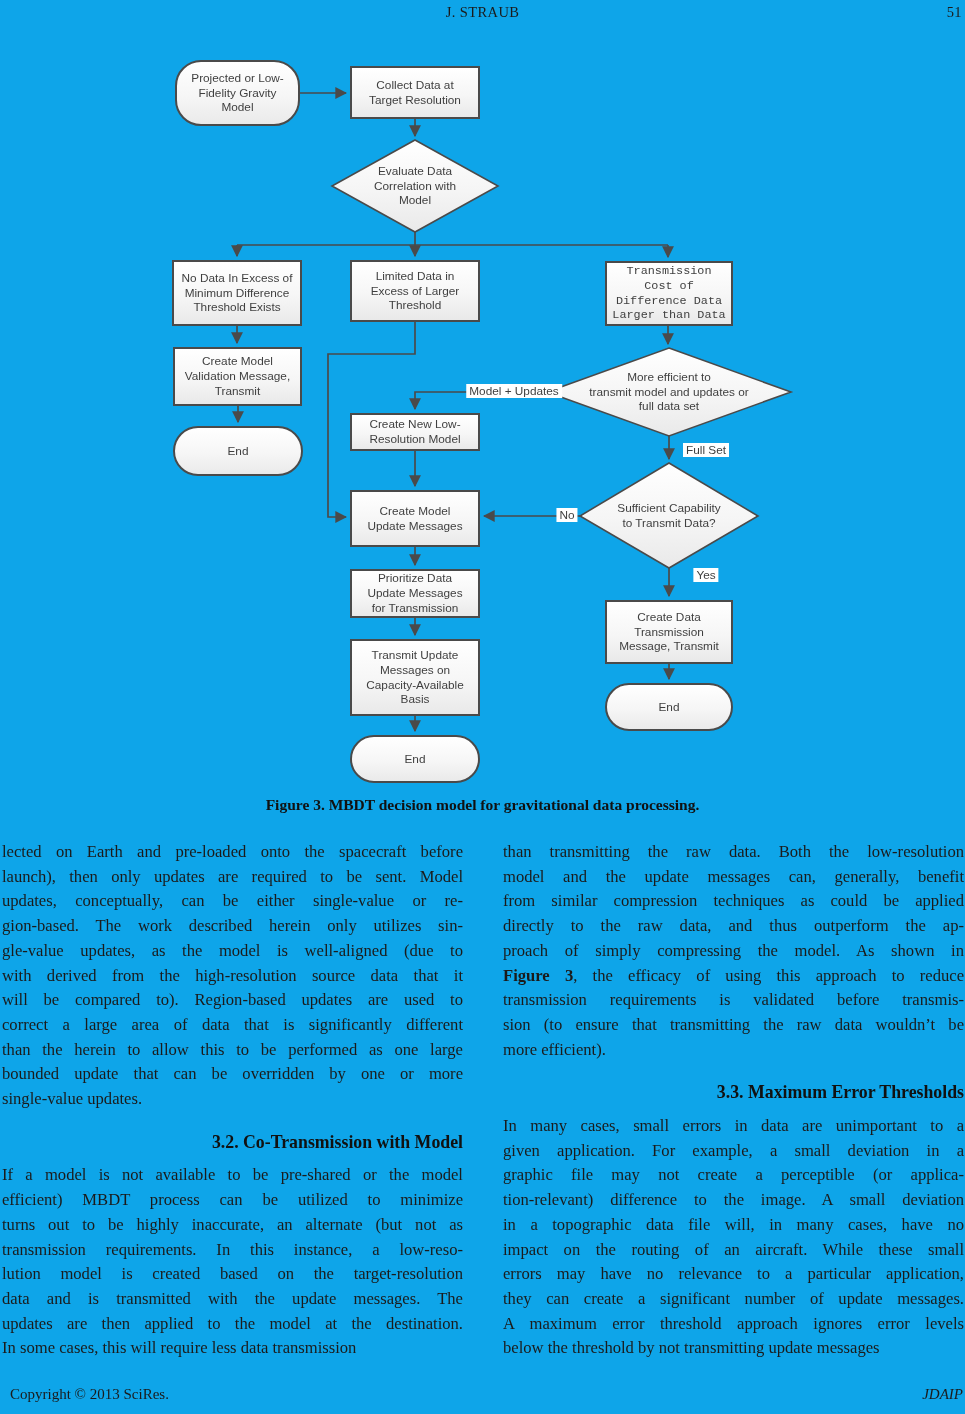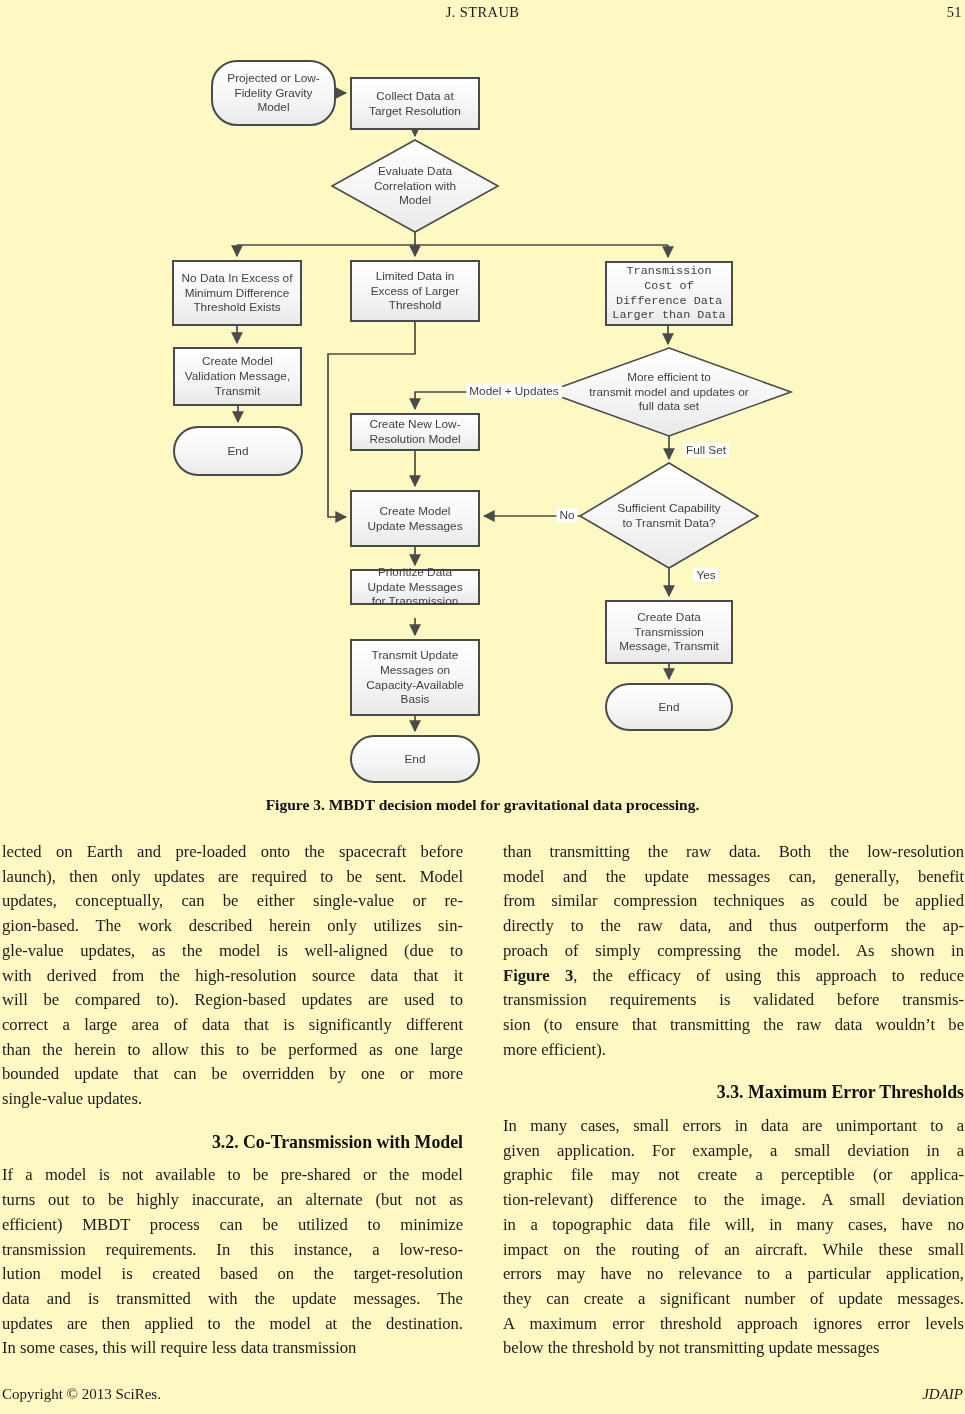--- a/index.html
+++ b/index.html
@@ -1,16 +1,16 @@
 <!DOCTYPE html>
 <html><head>
 <meta charset="utf-8">
 <style>
   html,body{margin:0;padding:0;background:#ffffff;}
-  .page{position:relative;width:965px;height:1414px;background:#fef9c3;overflow:hidden;
+  .page{position:relative;width:965px;height:1414px;background:#0ea5e9;overflow:hidden;
         font-family:"Liberation Serif",serif;color:#1b1b1b;}
 
   
   .running-head{position:absolute;top:4px;left:0;width:100%;height:22px;
                 font-size:14.5px;letter-spacing:0.4px;}
   .running-author{position:absolute;left:0;width:100%;text-align:center;}
   .page-number{position:absolute;right:3px;top:0;}
 
   
   .figure{position:absolute;left:155px;top:55px;width:660px;height:736px;}
@@ -35,21 +35,21 @@
   .col{position:absolute;top:840px;width:461px;font-size:16.6px;line-height:24.7px;
        color:#1b1b1b;}
   .col-left{left:2px;}
   .col-right{left:503px;}
   .jline{text-align:justify;text-align-last:justify;}
   .jline.last{text-align-last:left;}
   .sec-heading{font-size:17.8px;font-weight:bold;margin:18px 0 9px 0;color:#111;text-align:right;}
 
   
   .footer{position:absolute;top:1386px;left:2px;right:2px;height:22px;font-size:15px;}
-  .copyright{position:absolute;left:0;}
+  .copyright{position:absolute;left:8px;}
   .journal{position:absolute;right:0;font-weight:normal;font-style:italic;}
 </style>
 </head>
 <body>
 
 <div class="page">
 
   <div class="running-head">
     <span class="running-author">J. STRAUB</span>
     <span class="page-number">51</span>
@@ -90,24 +90,24 @@
         <line x1="514" y1="513" x2="514" y2="541" marker-end="url(#arr)"></line>
         <line x1="514" y1="609" x2="514" y2="624" marker-end="url(#arr)"></line>
       </g>
       <g stroke="#4a4a4a" stroke-width="1.6" fill="url(#gfill)">
         <polygon points="260,85 343,131 260,177 177,131"></polygon>
         <polygon points="514,293 636,337 514,381 392,337"></polygon>
         <polygon points="514,408 603,461 514,513 425,461"></polygon>
       </g>
     </svg>
 
-    <div class="node stadium" style="left:20px;top:5px;width:125px;height:66px;margin-left:36px;">Projected or Low-
+    <div class="node stadium" style="left:20px;top:5px;width:125px;height:66px;">Projected or Low-
 Fidelity Gravity
 Model</div>
-    <div class="node rect" style="left:195px;top:22px;width:130px;height:53px;text-align:center;">Collect Data at
+    <div class="node rect" style="left:195px;top:11px;width:130px;height:53px;text-align:center;">Collect Data at
 Target Resolution</div>
     <div class="dtext" style="left:180px;top:106px;width:160px;height:50px;">Evaluate Data
 Correlation with
 Model</div>
 
     <div class="node rect" style="left:17px;top:205px;width:130px;height:66px;">No Data In Excess of
 Minimum Difference
 Threshold Exists</div>
     <div class="node rect" style="left:195px;top:205px;width:130px;height:62px;">Limited Data in
 Excess of Larger
@@ -124,21 +124,21 @@
     <div class="dtext" style="left:399px;top:310px;width:230px;height:54px;">More efficient to
 transmit model and updates or
 full data set</div>
     <div class="node rect" style="left:195px;top:358px;width:130px;height:38px;">Create New Low-
 Resolution Model</div>
     <div class="dtext" style="left:424px;top:434px;width:180px;height:54px;">Sufficient Capability
 to Transmit Data?</div>
 
     <div class="node rect" style="left:195px;top:435px;width:130px;height:57px;">Create Model
 Update Messages</div>
-    <div class="node rect" style="left:195px;top:514px;width:130px;height:36px;">Prioritize Data
+    <div class="node rect" style="left:195px;top:514px;width:130px;height:49px;">Prioritize Data
 Update Messages
 for Transmission</div>
     <div class="node rect" style="left:195px;top:584px;width:130px;height:77px;">Transmit Update
 Messages on
 Capacity-Available
 Basis</div>
     <div class="node stadium" style="left:195px;top:680px;width:130px;height:48px;">End</div>
 
     <div class="node rect" style="left:450px;top:545px;width:128px;height:64px;">Create Data
 Transmission
@@ -163,22 +163,22 @@
         <div class="jline"><span>with derived from the high-resolution source data that it</span></div>
         <div class="jline"><span>will be compared to). Region-based updates are used to</span></div>
         <div class="jline"><span>correct a large area of data that is significantly different</span></div>
         <div class="jline"><span>than the herein to allow this to be performed as one large</span></div>
         <div class="jline"><span>bounded update that can be overridden by one or more</span></div>
         <div class="jline last"><span>single-value updates.</span></div>
       </div>
     <div class="sec-heading">3.2. Co-Transmission with Model</div>
     <div class="para">
         <div class="jline"><span>If a model is not available to be pre-shared or the model</span></div>
+        <div class="jline"><span>efficient) MBDT process can be utilized to minimize</span></div>
         <div class="jline"><span>turns out to be highly inaccurate, an alternate (but not as</span></div>
-        <div class="jline"><span>efficient) MBDT process can be utilized to minimize</span></div>
         <div class="jline"><span>transmission requirements. In this instance, a low-reso-</span></div>
         <div class="jline"><span>lution model is created based on the target-resolution</span></div>
         <div class="jline"><span>data and is transmitted with the update messages. The</span></div>
         <div class="jline"><span>updates are then applied to the model at the destination.</span></div>
         <div class="jline last"><span>In some cases, this will require less data transmission</span></div>
       </div>
   </div>
 
   <div class="col col-right">
     <div class="para">

